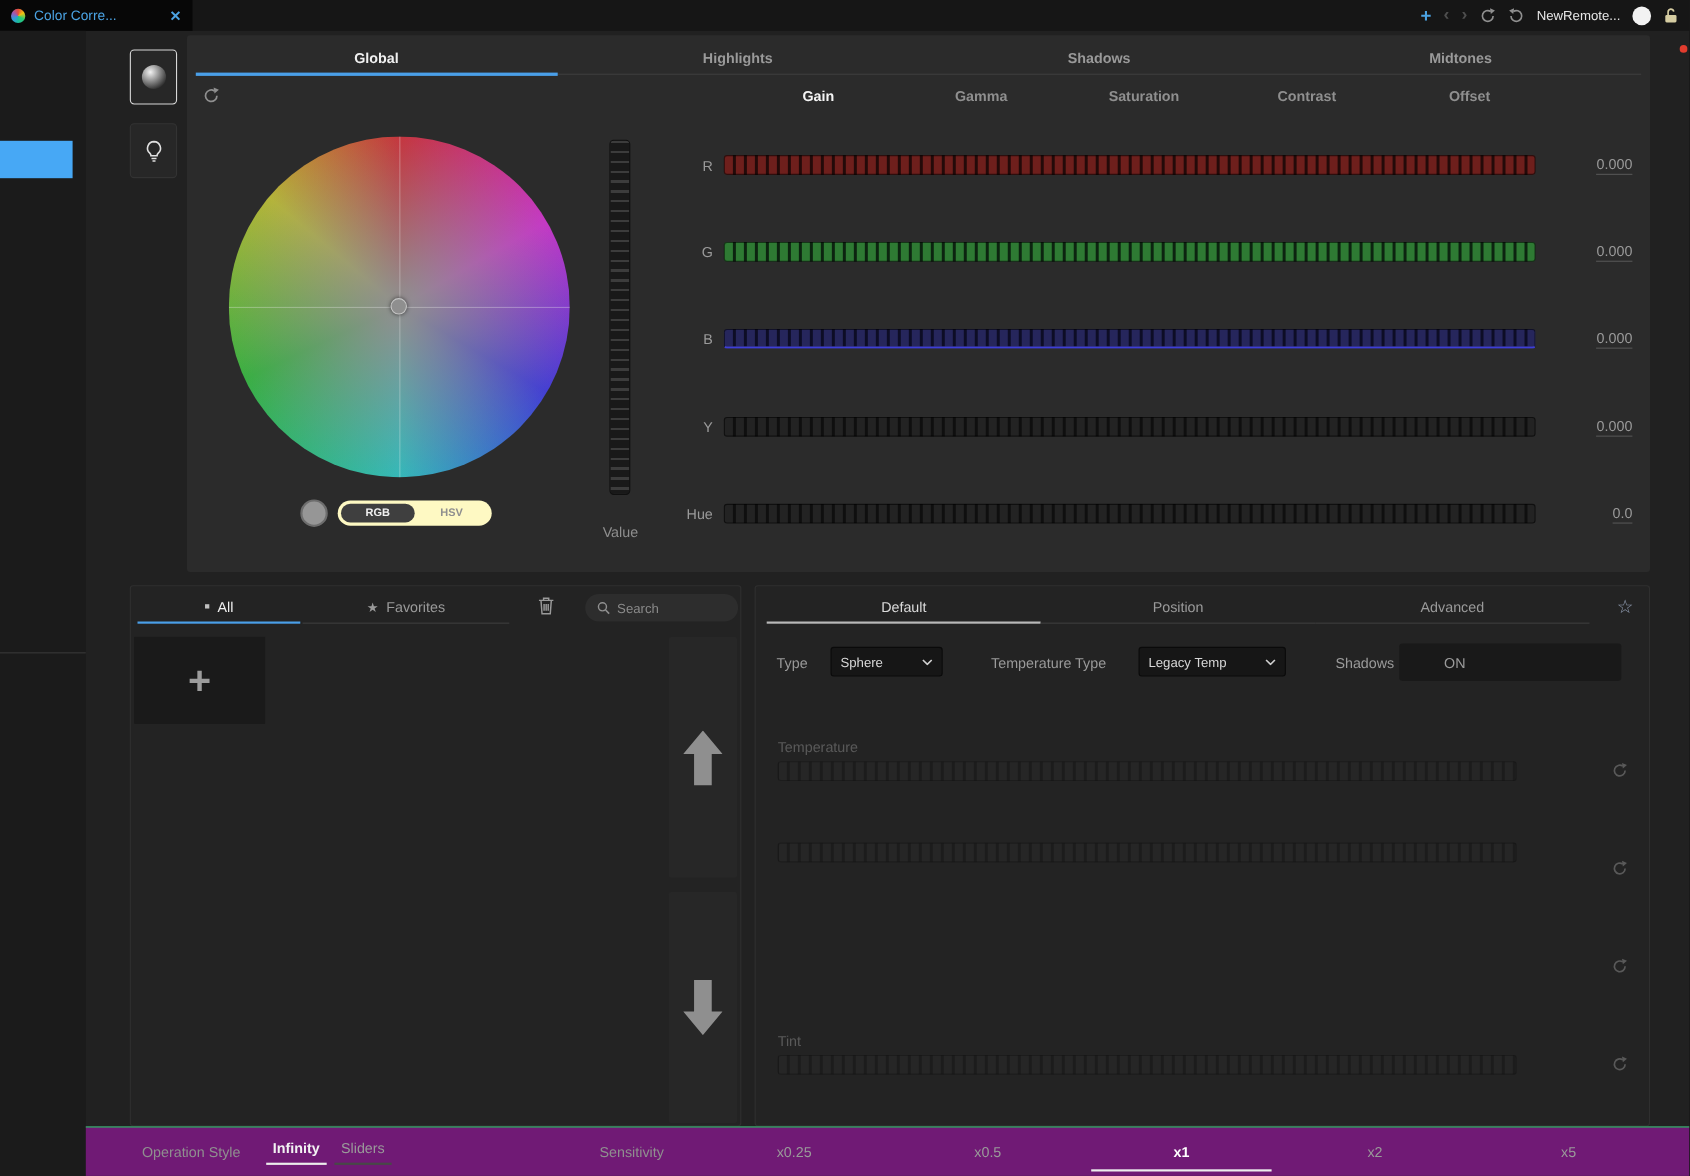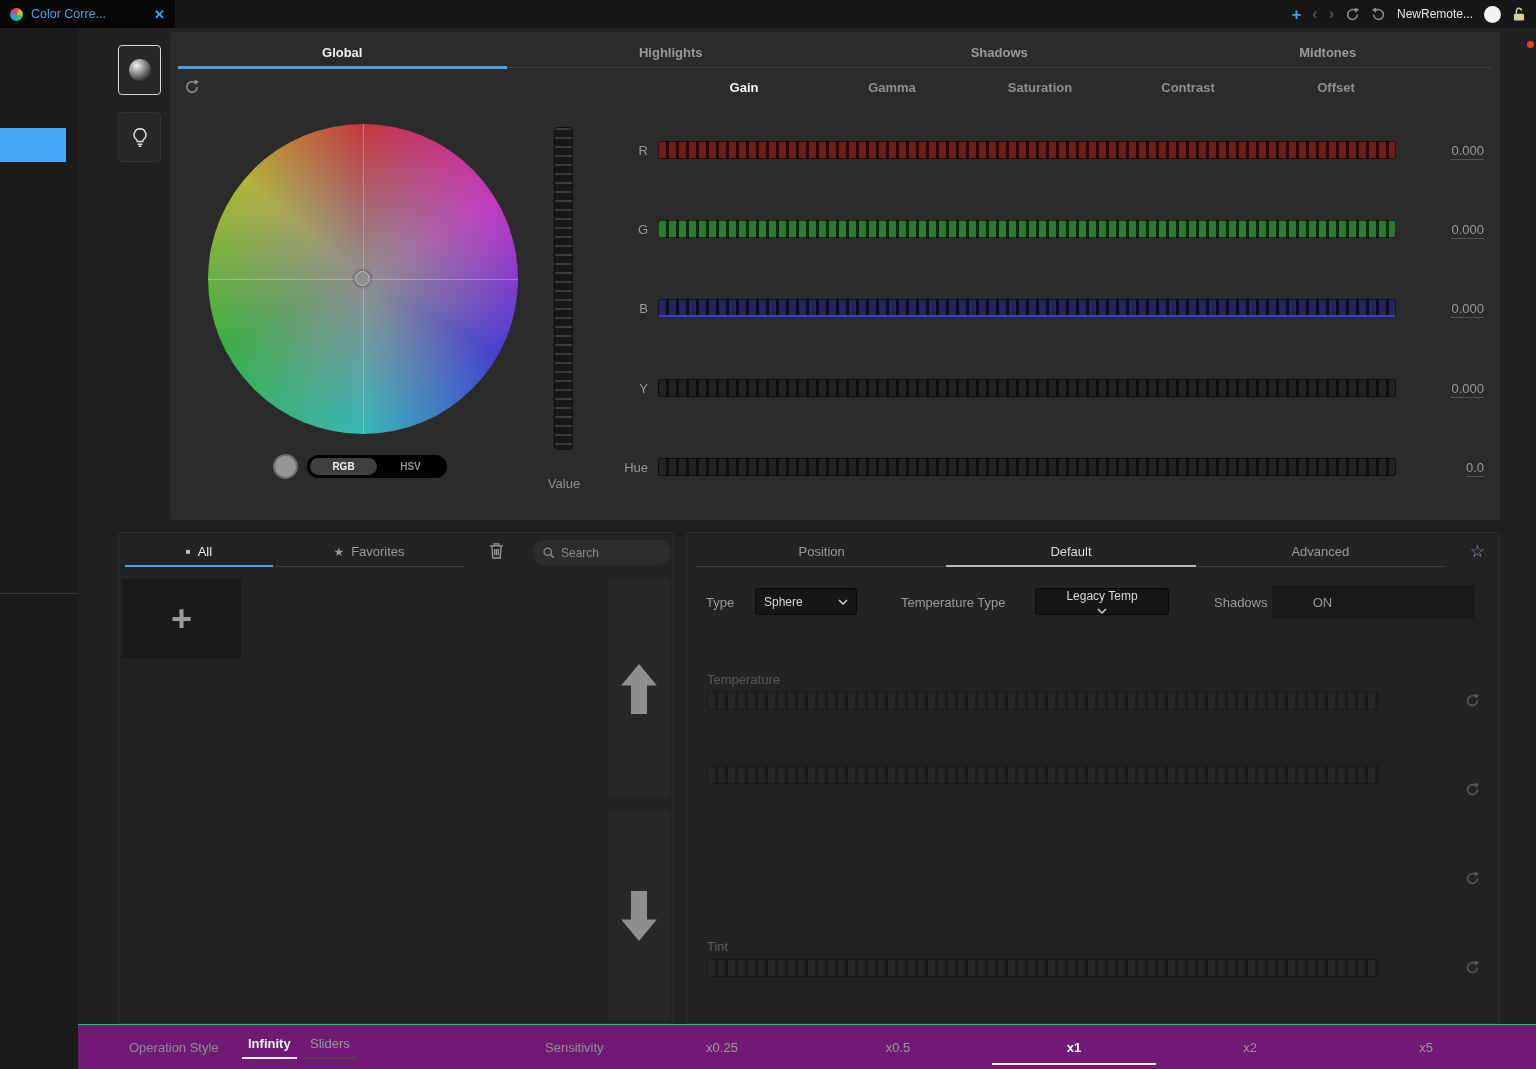--- a/index.html
+++ b/index.html
@@ -52,21 +52,21 @@
 
   .wheel-wrap{position:absolute;left:38px;top:92px;width:310px;height:310px;}
   .wheel{position:relative;width:310px;height:310px;border-radius:50%;overflow:hidden;cursor:crosshair;
     background:
       radial-gradient(circle,#8f8f8f 0%,rgba(143,143,143,.92) 8%,rgba(143,143,143,0) 70%),
       conic-gradient(from 0deg,#c4373f 0deg,#c43ac4 60deg,#4440d2 120deg,#36b8b8 180deg,#3aae44 245deg,#b4b43a 310deg,#c4373f 360deg);}
   .cross-v{position:absolute;left:50%;top:0;width:1px;height:100%;background:rgba(235,235,235,.32);}
   .cross-h{position:absolute;top:50%;left:0;height:1px;width:100%;background:rgba(235,235,235,.32);}
   .wheel-knob{position:absolute;left:50%;top:50%;width:15px;height:15px;margin:-8px 0 0 -8px;border-radius:50%;background:#8f8f8f;border:1px solid #c6c6c6;box-shadow:0 0 4px rgba(0,0,0,.6);}
   .swatch{position:absolute;left:103px;top:422px;width:25px;height:25px;border-radius:50%;background:#969696;border:2px solid #6d6d6d;cursor:pointer;}
-  .mode-toggle{position:absolute;left:137px;top:423px;width:140px;height:23px;background:#000000;border-radius:12px;display:flex;padding:3px;cursor:pointer;text-align:center;}
+  .mode-toggle{position:absolute;left:137px;top:423px;width:140px;height:23px;background:#fef9c3;border-radius:12px;display:flex;padding:3px;cursor:pointer;text-align:center;}
   .mode-opt{flex:1;display:flex;align-items:center;justify-content:center;font-size:10px;font-weight:700;color:#8f8f8f;border-radius:9px;}
   .mode-opt.active{background:#3f3f3f;color:#f0f0f0;}
   .value-slider{position:absolute;left:384px;top:95px;width:19px;height:323px;border-radius:4px;border:1px solid #101010;cursor:pointer;
     background:repeating-linear-gradient(180deg,#3c3c3c 0 2px,#191919 2px 9px);}
   .value-label{position:absolute;left:352px;top:444px;width:84px;text-align:center;color:#8f8f8f;font-size:13px;}
 
   .chan-row{position:absolute;left:430px;width:884px;height:18px;display:flex;align-items:center;}
   .chan-label{width:48px;text-align:right;margin-right:10px;color:#9a9a9a;font-size:13px;}
   .chan-slider{flex:1;height:18px;border-radius:3px;border:1px solid rgba(0,0,0,.55);cursor:pointer;}
   .cs-r{background:repeating-linear-gradient(90deg,var(--chan_r_seg) 0 7px,var(--chan_r_gap) 7px 10px);}
@@ -274,36 +274,36 @@
     </div>
     <div class="lib-scroll lib-scroll-down">
       <svg width="36" height="50" viewBox="0 0 40 56" style="transform:rotate(180deg);">
           <path d="M20 0 L40 24 L29 24 L29 56 L11 56 L11 24 L0 24 Z" fill="#8f8f8f"></path>
         </svg>
     </div>
   </section>
 
   <section class="prop-panel">
     <div class="prop-header">
+      <div class="prop-tab active">Default</div>
       <div class="prop-tab">Position</div>
-      <div class="prop-tab active">Default</div>
       <div class="prop-tab">Advanced</div>
     </div>
     <span class="prop-star">☆</span>
 
     <span class="plabel" style="left:19px;top:62px;">Type</span>
     <div class="dselect" style="left:68px;top:55px;width:102px;height:27px;">
       <span>Sphere</span>
       <svg width="10" height="6" viewBox="0 0 10 6">
           <path d="M1 1l4 4 4-4" stroke="#cfcfcf" fill="none" stroke-width="1.5"></path>
         </svg>
     </div>
 
     <span class="plabel" style="left:214px;top:62px;">Temperature Type</span>
-    <div class="dselect" style="left:348px;top:55px;width:134px;height:27px;flex-direction:column;">
+    <div class="dselect" style="left:348px;top:55px;width:134px;height:27px;">
       <span>Legacy Temp</span>
       <svg width="10" height="6" viewBox="0 0 10 6">
           <path d="M1 1l4 4 4-4" stroke="#cfcfcf" fill="none" stroke-width="1.5"></path>
         </svg>
     </div>
 
     <span class="plabel" style="left:527px;top:62px;">Shadows</span>
     <div class="toggle">
       <div class="toggle-opt">ON</div>
       <div class="toggle-opt active">OFF</div>

